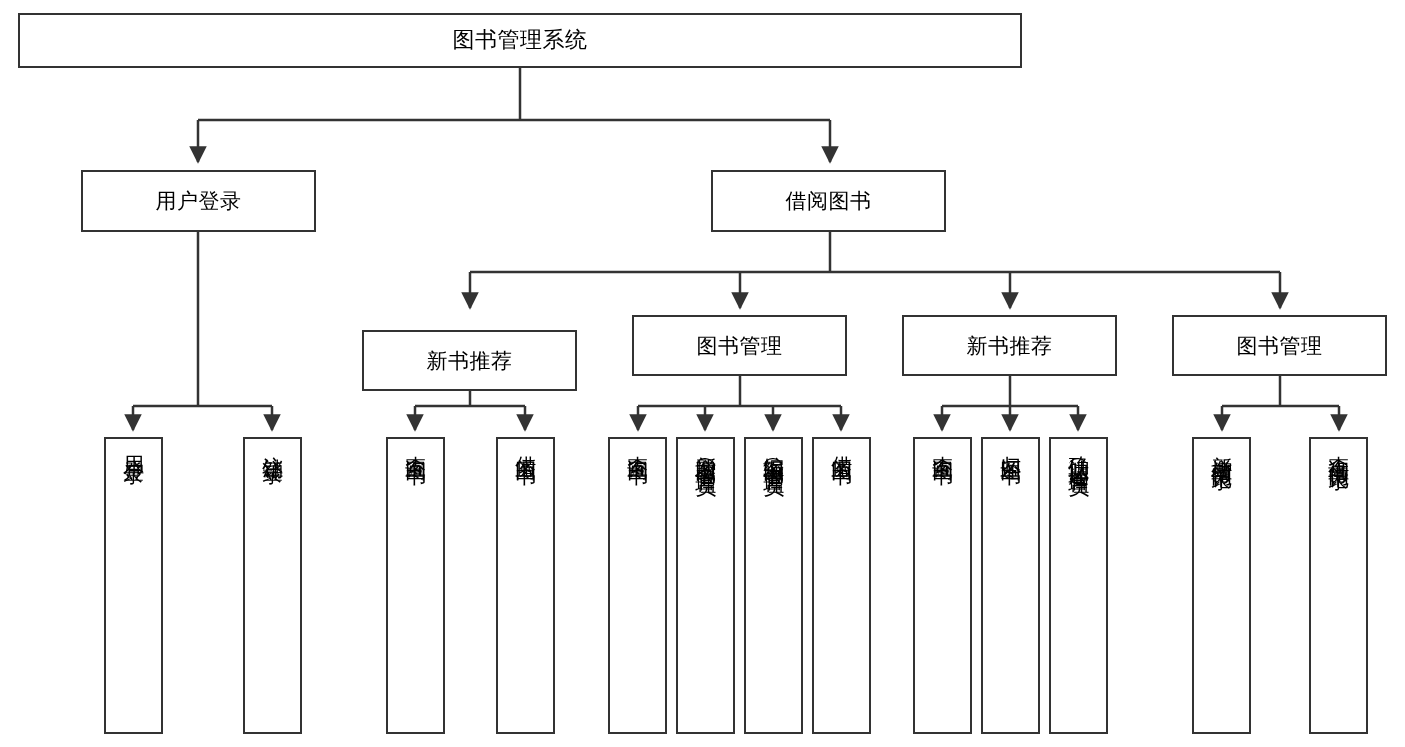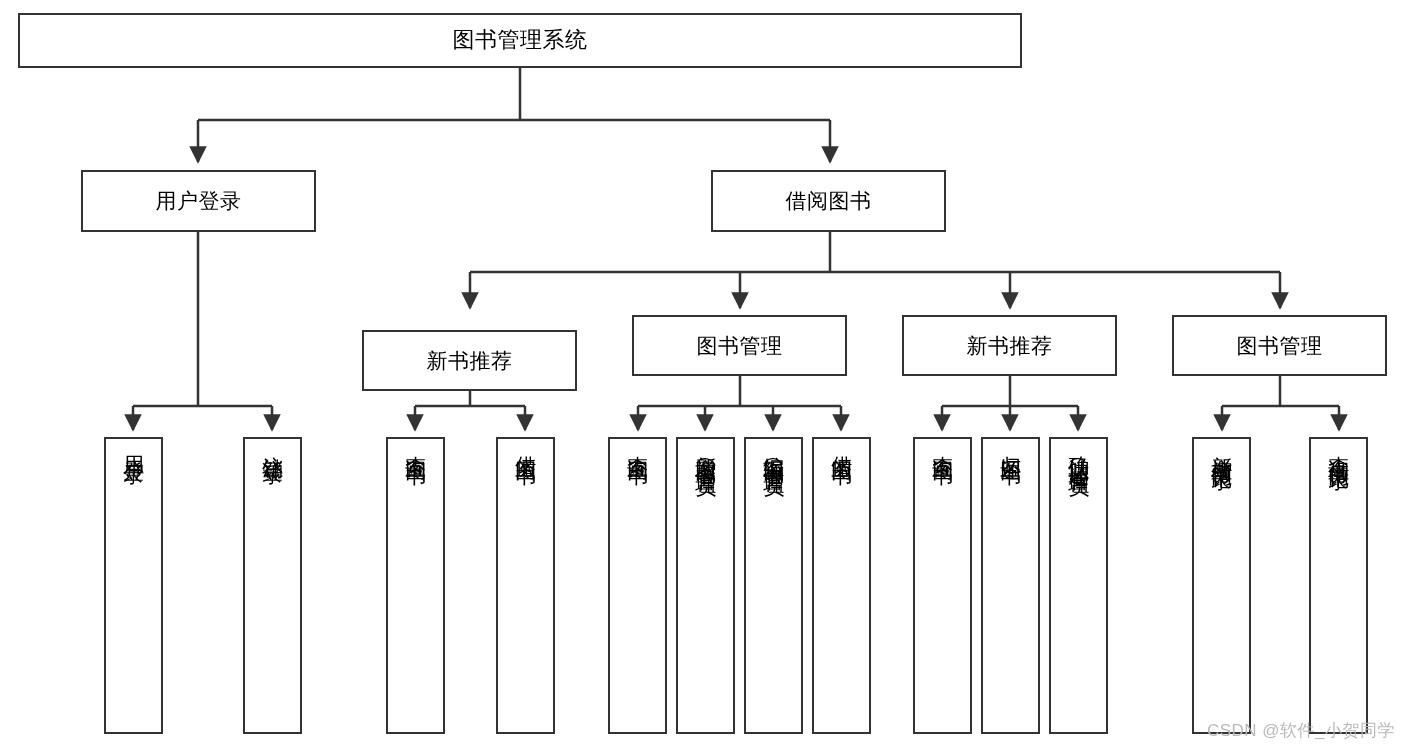--- a/index.html
+++ b/index.html
@@ -188,15 +188,14 @@
     <span class="label">确认归还（管理员）</span>
   </div>
 
   <div class="node vert" style="left:1192px; top:437px; width:59px; height:297px;">
     <span class="label">新增借阅记录</span>
   </div>
   <div class="node vert" style="left:1309px; top:437px; width:59px; height:297px;">
     <span class="label">查询借阅记录</span>
   </div>
 
-  <div id="watermark">CSDN @软件_小贺同学</div>
 
 </div>
 
 </body></html>

